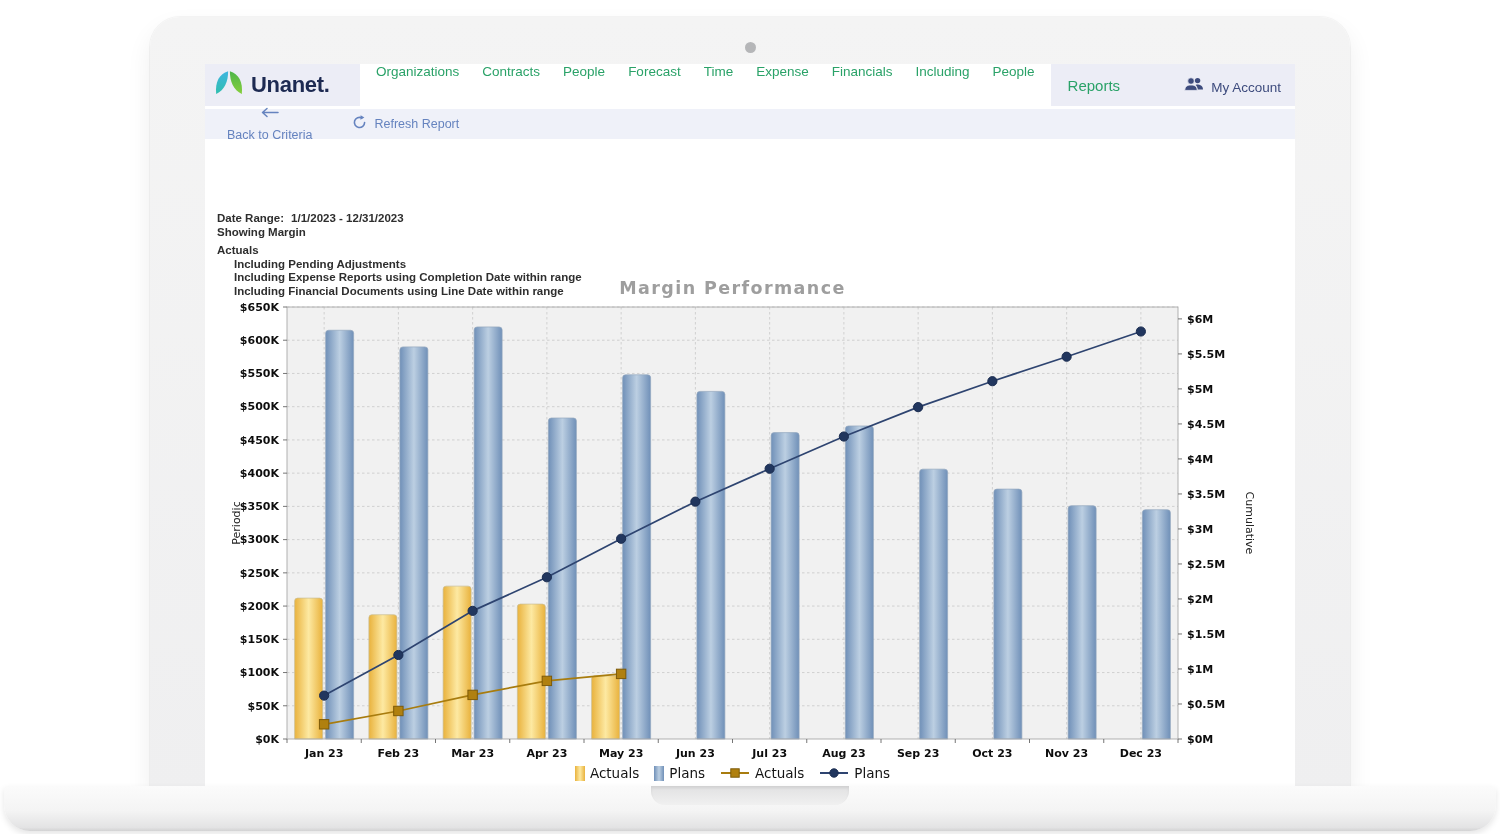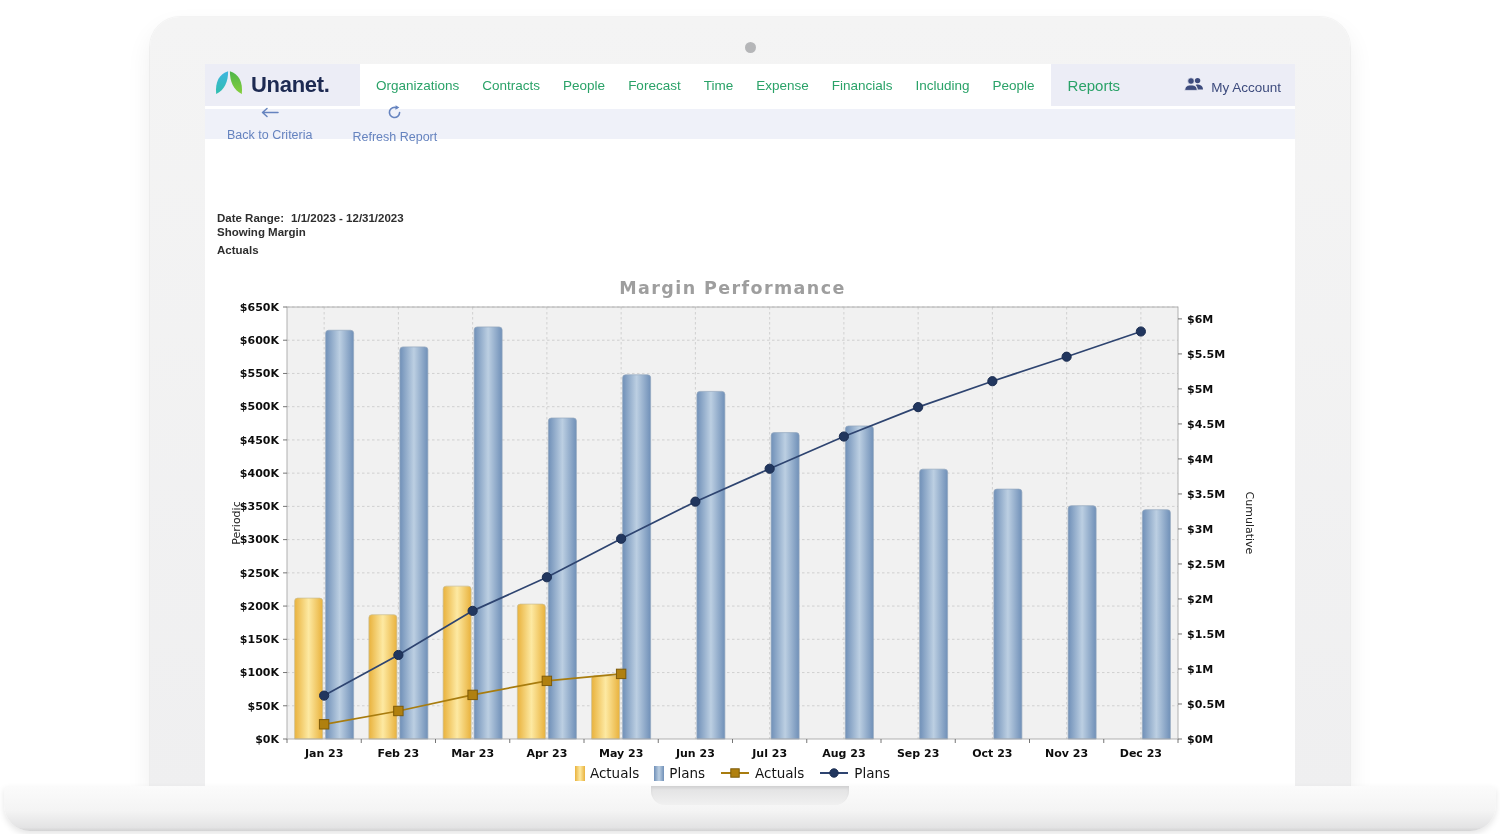--- a/index.html
+++ b/index.html
@@ -18,31 +18,31 @@
     border-radius:3px 3px 26px 26px; box-shadow:0 3px 6px rgba(0,0,0,0.10); }
   .trackpad-notch { position:absolute; left:50%; top:0; width:198px; height:19px; margin-left:-99px;
     background:linear-gradient(#e1e1e2,#f0f0f0); border-radius:0 0 14px 14px;
     box-shadow:inset 0 2px 3px rgba(0,0,0,0.08); }
 
   
   .navbar { position:absolute; left:0; top:0; width:100%; height:42px; background:#ecedf6;
     display:flex; align-items:center; }
   .logo { display:flex; align-items:center; gap:7px; padding-left:9px; width:155px; flex:none; cursor:pointer; }
   .logo-text { font-size:22px; font-weight:700; color:#1d2a52; letter-spacing:-0.3px; }
-  .menu-group { display:flex; align-items:center; gap:23px; background:#ffffff; height:42px; padding:0 16px; }
+  .menu-group { display:flex; align-items:flex-start; gap:23px; background:#ffffff; height:42px; padding:0 16px; }
   .nav-item { color:#2aa268; font-size:13.5px; cursor:pointer; white-space:nowrap; }
   .nav-item-active { color:#2aa268; font-size:15px; margin-left:17px; cursor:pointer; }
   .account { margin-left:auto; display:flex; align-items:flex-end; gap:7px; padding-right:14px;
     color:#3d4b7d; font-size:13.5px; font-weight:500; cursor:pointer; }
 
   
   .subbar { position:absolute; left:0; top:45px; width:100%; height:30px; background:#eff1f9;
     display:flex; align-items:center; color:#6583bf; font-size:12.5px; }
   .back-link { display:flex; align-items:center; gap:7px; margin-left:22px; cursor:pointer;flex-direction:column; }
-  .refresh-link { display:flex; align-items:center; gap:7px; margin-left:40px; cursor:pointer;flex-direction:column; }
+  .refresh-link { display:flex; align-items:center; gap:7px; margin-left:40px; cursor:pointer; }
 
   
   .report-title { position:absolute; left:11px; top:88px; font-size:16px; font-weight:700; color:#1c2c72; }
   .report-meta { position:absolute; left:12px; top:115px; font-size:11.5px; font-weight:700; color:#2e2e2e; line-height:13.6px; }
   .meta-row { display:flex; gap:7px;margin-top:33px; }
   .meta-spacer { height:5px; }
   .meta-indent { padding-left:17px; }
 
   
   .chart { position:absolute; left:5px; top:207px; width:1080px; height:520px; }
@@ -129,20 +129,25 @@
       </div>
 
       <div class="report-meta">
         <div class="meta-row">
           <span>Date Range:</span>
           <span>1/1/2023 - 12/31/2023</span>
         </div>
         <div>Showing Margin</div>
         <div class="meta-spacer"></div>
         <div>Actuals</div>
+        <div id="includes-list">
+            <div class="meta-indent">Including Pending Adjustments</div>
+            <div class="meta-indent">Including Expense Reports using Completion Date within range</div>
+            <div class="meta-indent">Including Financial Documents using Line Date within range</div>
+          </div>
       </div>
 
       <div class="chart">
         <svg id="chart-svg" width="1080" height="492" viewBox="0 0 1080 492">
             <defs>
               <linearGradient id="barGrad0" x1="0" y1="0" x2="1" y2="0">
                 <stop offset="0" stop-color="#e9b23d"></stop>
                 <stop offset="0.5" stop-color="#fde9a2"></stop>
                 <stop offset="1" stop-color="#e9b23d"></stop>
               </linearGradient>

